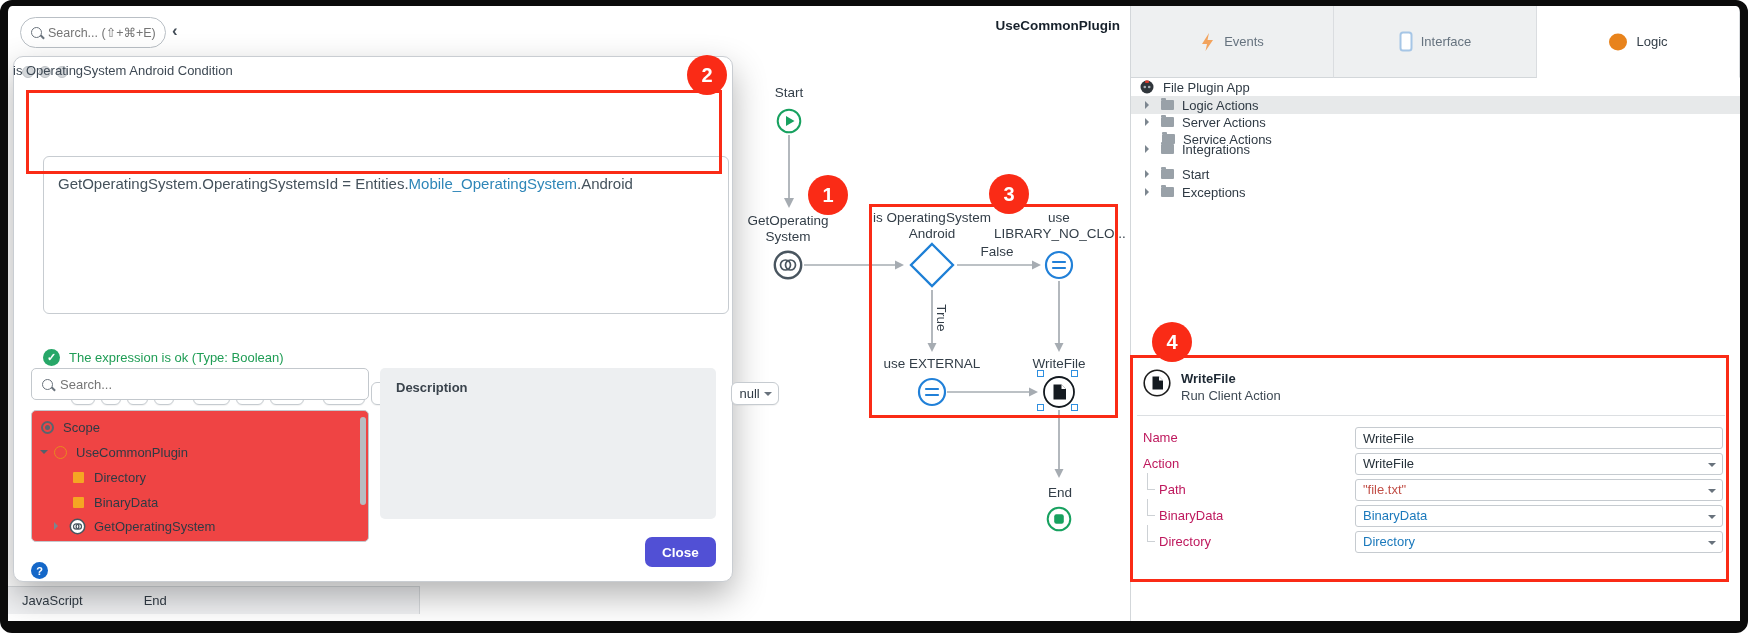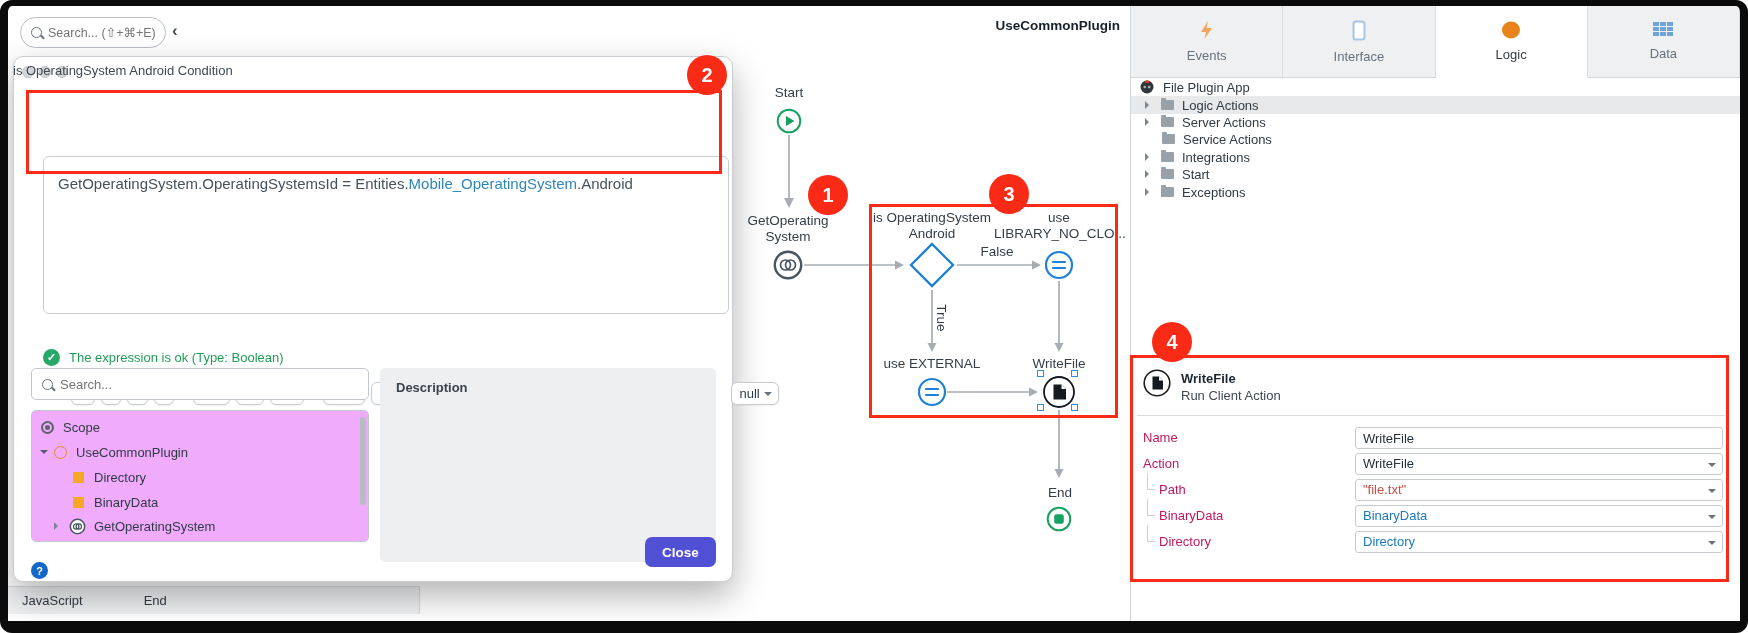--- a/index.html
+++ b/index.html
@@ -35,42 +35,42 @@
   .ok-row { position:absolute; left:30px; top:293px; display:flex; align-items:center; gap:9px; z-index:11; }
   .ok-ic { width:17px; height:17px; border-radius:50%; background:#27a768; color:#fff; font-size:11px; font-weight:bold; display:flex; align-items:center; justify-content:center; }
   .ok-txt { color:#1f9d55; font-size:13px; }
   .ops { position:absolute; left:58px; top:326px; display:flex; align-items:center; gap:6px; z-index:11; }
   .op { border:1px solid #c6cbd0; border-radius:6px; background:#fff; padding:3px 7px; font-size:13px; color:#2f3a44; box-shadow:0 1px 1px rgba(0,0,0,.05); cursor:pointer; white-space:pre; }
   .gp { margin-left:13px; }
   .caret-after { position:relative; padding-right:18px; }
   .caret-after::after { content:""; position:absolute; right:6px; top:9px; border:4px solid transparent; border-top-color:#68727c; }
   .dlg-search { position:absolute; left:31px; top:368px; width:338px; height:32px; border:1px solid #c3c8cd; border-radius:5px; background:#fff; display:flex; align-items:center; gap:7px; padding-left:10px; z-index:11; }
   .dlg-search input { border:none; outline:none; font-size:13px; color:#6a737c; width:280px; background:transparent; }
-  .desc-panel { position:absolute; left:367px; top:312px; width:336px; height:194px; background:#edeff1; border-radius:5px; padding:12px 16px; z-index:11; }
+  .desc-panel { position:absolute; left:367px; top:312px; width:336px; height:151px; background:#edeff1; border-radius:5px; padding:12px 16px; z-index:11; }
   .desc-title { font-size:13px; font-weight:bold; color:#3a434c; }
-  .scope-box { position:absolute; left:18px; top:354px; width:338px; height:132px; border:1px solid #c3c8cd; border-radius:5px; background:#f0abfc; overflow:hidden; z-index:11;padding-left:42px; }
+  .scope-box { position:absolute; left:18px; top:354px; width:338px; height:132px; border:1px solid #c3c8cd; border-radius:5px; background:#ef4444; overflow:hidden; z-index:11;padding-left:42px; }
   .srow { position:absolute; left:0; width:100%; height:24px; display:flex; align-items:center; font-size:13px; color:#2f3a44; cursor:pointer; }
   .car-d { width:0; height:0; border:4.5px solid transparent; border-top-color:#55606a; margin-top:4px; }
   .car-r { width:0; height:0; border:4.5px solid transparent; border-left-color:#7c868f; margin-left:3px; }
   .sq-orange { width:11px; height:11px; background:#f5a623; border-radius:1px; }
   .scope-ic { width:13px; height:13px; border:2px solid #5a646d; border-radius:50%; position:relative; }
   .scope-ic::after { content:""; position:absolute; inset:2px; background:#5a646d; border-radius:50%; }
   .ring-orange { width:13px; height:13px; border:1.8px solid #e8891f; border-radius:50%; }
   .sb-thumb { position:absolute; right:2px; top:6px; width:6px; height:88px; background:#b7bdc2; border-radius:3px; cursor:pointer; }
   .help-btn { position:absolute; left:18px; top:506px; width:17px; height:17px; border-radius:50%; background:#1467c8; color:#fff; font-size:11px; font-weight:bold; display:flex; align-items:center; justify-content:center; cursor:pointer; z-index:11; }
   .close-btn { position:absolute; left:632px; top:481px; width:71px; height:30px; background:#5150d5; border:none; border-radius:7px; color:#fff; font-size:13.5px; font-weight:bold; cursor:pointer; z-index:11; }
 
   
   .bottom-bar { position:absolute; left:8px; top:586px; width:412px; height:28px; background:#f0f1f3; border-top:1px solid #d7dadd; border-right:1px solid #d7dadd; display:flex; align-items:center; z-index:3; }
   .bb-tab { font-size:13px; color:#323c46; cursor:pointer; }
 
   
   .rpanel { position:absolute; left:1130px; top:6px; width:610px; height:615px; background:#fff; border-left:1px solid #d3d7da; z-index:2; }
   .tabs { position:absolute; left:0; top:0; width:100%; height:72px; display:flex; }
-  .tab { flex:1; background:#eef0f1; border-right:1px solid #dadde0; border-bottom:1px solid #d3d7da; display:flex; flex-direction:column; align-items:center; justify-content:center; gap:8px; cursor:pointer; }
+  .tab { flex:1; background:#eef0f1; border-right:1px solid #dadde0; border-bottom:1px solid #d3d7da; display:flex; flex-direction:row; align-items:center; justify-content:center; gap:8px; cursor:pointer; }
   .tab.active { background:#fff; border-bottom-color:transparent; }
   .tab-label { font-size:13px; color:#66737f; }
   .tab.active .tab-label { color:#323d47; }
   .rtree { position:absolute; left:0; top:72px; width:100%; }
   .rrow { position:absolute; left:0; width:100%; height:18px; display:flex; align-items:center; font-size:13px; color:#2f3a44; cursor:pointer; }
   .rrow.sel { background:#e7e9ea; }
   .folder { width:13px; height:10px; background:#99a1a8; border-radius:1px; position:relative; }
   .folder::before { content:""; position:absolute; left:0; top:-2px; width:5px; height:2px; background:#99a1a8; border-radius:1px 1px 0 0; }
 
   
@@ -205,36 +205,20 @@
             <rect x="1.5" y="1.5" width="11" height="18" rx="2.5" fill="#fff" stroke="#a6c6e6" stroke-width="2"></rect>
           </svg>
         <span class="tab-label">Interface</span>
       </div>
       <div class="tab active">
         <svg width="20" height="18">
             <ellipse cx="10" cy="9" rx="9" ry="8.5" fill="#e8831c"></ellipse>
           </svg>
         <span class="tab-label">Logic</span>
       </div>
-      <div class="tab">
-        <svg width="20" height="16">
-          <g fill="#6fa3dc">
-              <rect x="0" y="0" width="6" height="4"></rect>
-              <rect x="7" y="0" width="6" height="4"></rect>
-              <rect x="14" y="0" width="6" height="4"></rect>
-              <rect x="0" y="5" width="6" height="4"></rect>
-              <rect x="7" y="5" width="6" height="4"></rect>
-              <rect x="14" y="5" width="6" height="4"></rect>
-              <rect x="0" y="10" width="6" height="4"></rect>
-              <rect x="7" y="10" width="6" height="4"></rect>
-              <rect x="14" y="10" width="6" height="4"></rect>
-            </g>
-        </svg>
-        <span class="tab-label">Data</span>
-      </div>
     </div>
 
     <div class="rtree">
       <div class="rrow" style="top:0px">
         <svg width="14" height="14" style="margin-left:9px">
             <circle cx="7" cy="7" r="6.5" fill="#30363b"></circle>
             <rect x="5" y="0.5" width="4" height="2.5" rx="1" fill="#d93a2b"></rect>
             <circle cx="4.8" cy="7" r="1.3" fill="#aab2b8"></circle>
             <circle cx="9.2" cy="7" r="1.3" fill="#aab2b8"></circle>
           </svg>
@@ -247,21 +231,21 @@
       </div>
       <div class="rrow" style="top:35px">
         <span class="car-r" style="margin-left:14px"></span>
         <span class="folder" style="margin-left:8px"></span>
         <span style="margin-left:8px">Server Actions</span>
       </div>
       <div class="rrow" style="top:52px">
         <span class="folder" style="margin-left:31px"></span>
         <span style="margin-left:8px">Service Actions</span>
       </div>
-      <div class="rrow" style="top:70px">
+      <div class="rrow" style="top:62px">
         <span class="car-r" style="margin-left:14px"></span>
         <span class="folder" style="margin-left:8px"></span>
         <span style="margin-left:8px">Integrations</span>
       </div>
       <div class="rrow" style="top:87px">
         <span class="car-r" style="margin-left:14px"></span>
         <span class="folder" style="margin-left:8px"></span>
         <span style="margin-left:8px">Start</span>
       </div>
       <div class="rrow" style="top:105px">

